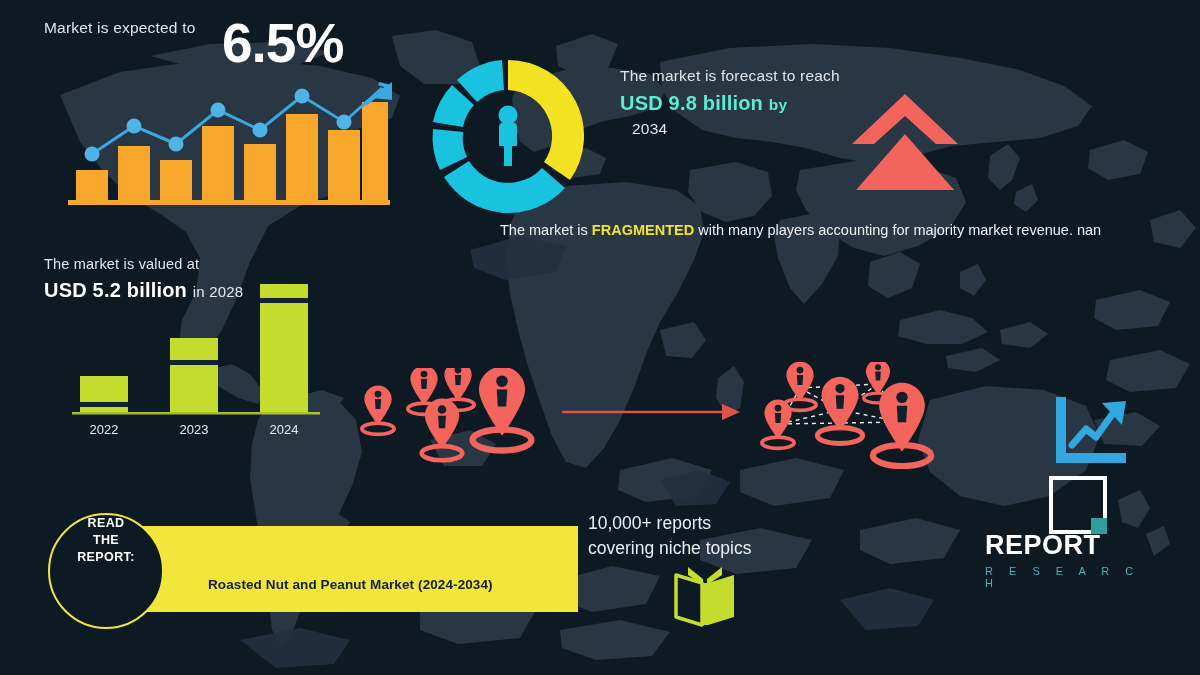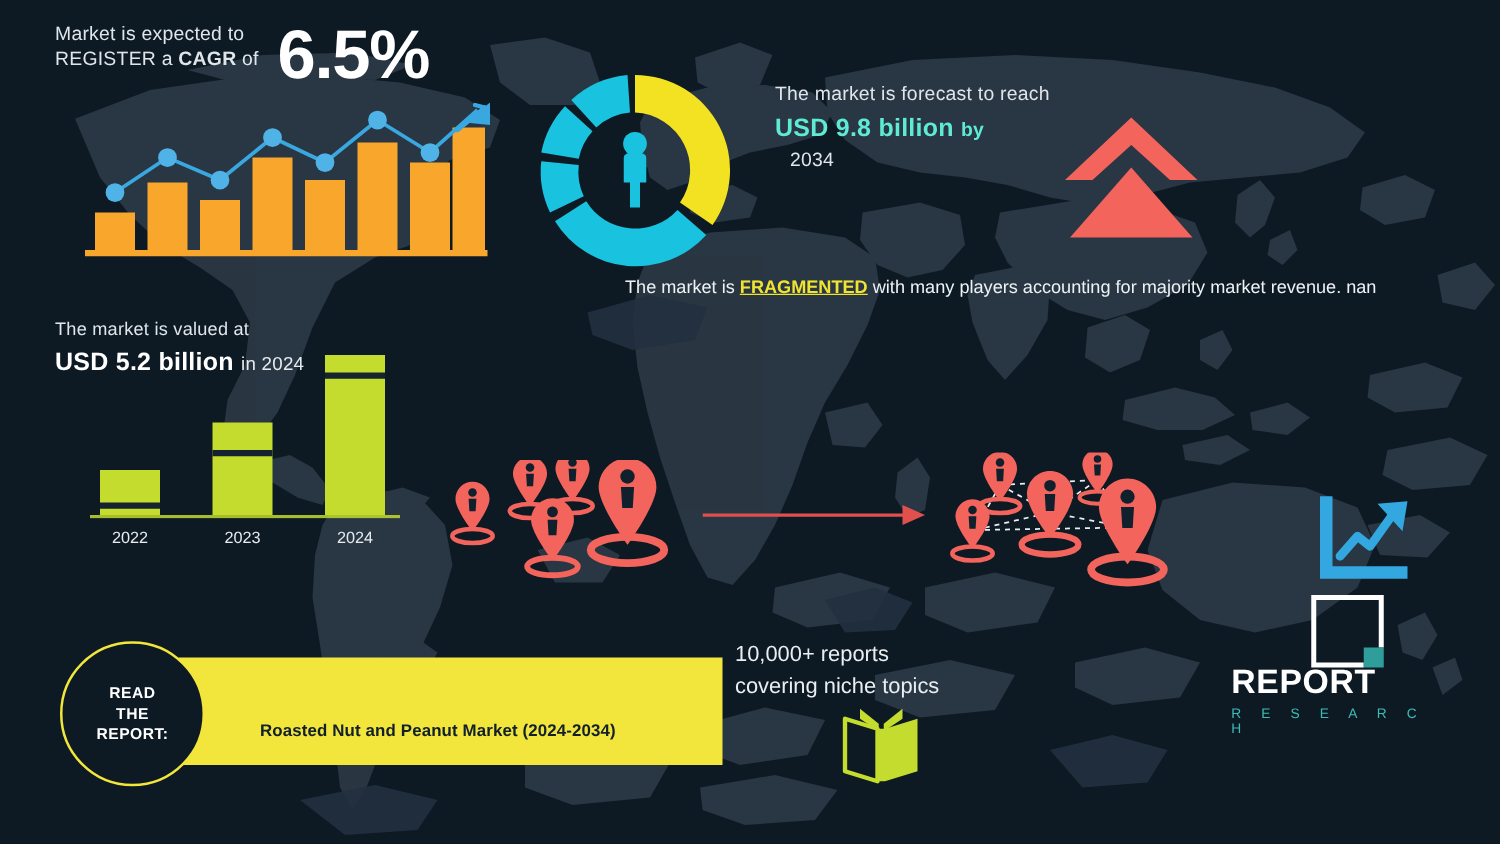--- a/index.html
+++ b/index.html
@@ -24,37 +24,37 @@
     color:#ffffff;letter-spacing:-1px;line-height:1;
   }
 
   #forecast-block{left:620px;top:66px;width:260px;}
   #forecast-block .l1{font-size:15.5px;color:#dfe5ea;}
   #forecast-block .l2{font-size:20px;font-weight:700;color:#5eead4;margin-top:5px;}
   #forecast-block .l2 .sm{font-size:15.5px;font-weight:700;}
   #forecast-block .l3{font-size:15.5px;color:#dfe5ea;margin-top:3px;margin-left:12px;}
 
   #fragmented-block{left:500px;top:219px;width:640px;font-size:14.5px;color:#eef2f5;line-height:1.55;}
-  #fragmented-block .hl{color:#f1e430;font-weight:700;text-decoration:underline;}
+  #fragmented-block .hl{color:#f1e430;font-weight:700;}
 
   #valued-block{left:44px;top:255px;width:300px;}
   #valued-block .l1{font-size:14.5px;color:#dfe5ea;}
   #valued-block .l2{font-size:20px;font-weight:700;color:#ffffff;margin-top:4px;}
   #valued-block .l2 .sm{font-size:15px;font-weight:400;color:#e5eaee;}
 
   #reports-block{left:588px;top:511px;width:300px;font-size:17.5px;color:#e9eef2;line-height:1.45;}
 
   
   #read-report{left:48px;top:513px;width:490px;height:112px;}
   #rr-bar{position:absolute;left:95px;top:13px;width:435px;height:86px;background:#f2e53c;}
   #rr-title{position:absolute;left:160px;top:64px;font-size:13.5px;font-weight:700;color:#12202b;letter-spacing:.1px;}
   #rr-circle{
     position:absolute;left:0px;top:0px;width:112px;height:112px;border-radius:50%;
     background:#0d1a24;border:2.5px solid #f2e53c;
-    display:flex;align-items:center;justify-content:center;text-align:center;
+    display:flex;align-items:flex-start;justify-content:center;text-align:center;
   }
   #rr-circle span{font-size:12.5px;font-weight:700;color:#ffffff;line-height:1.35;letter-spacing:.4px;}
 
   
   #logo-block{left:985px;top:532px;width:175px;}
   #logo-name{font-size:27px;font-weight:700;color:#ffffff;letter-spacing:.5px;line-height:1;}
   #logo-sub{font-size:11px;color:#3fb9b5;letter-spacing:6.5px;margin-top:6px;}
   #logo-mark{position:absolute;left:62px;top:-58px;}
 </style>
 </head>
@@ -141,21 +141,20 @@
       <path d="M660,480 L700,470 L730,482 L716,504 L676,506 Z"></path>
       <path d="M840,600 L890,588 L934,600 L918,626 L866,630 Z"></path>
       <path d="M240,640 L300,628 L350,640 L334,664 L276,668 Z"></path>
     </g>
   </svg>
 
   <div class="layer content">
 
     <div class="abs txt" id="cagr-block">
       <div class="l1">Market is expected to</div>
-      <div class="l2"><span>REGISTER a </span><b>CAGR</b><span> of</span></div>
     </div>
     <div id="cagr-value" class="abs">6.5%</div>
 
     <svg class="abs" style="left:62px;top:82px;" width="330" height="128" viewBox="0 0 330 128">
       <g>
         <rect x="14" y="88" width="32" height="32" fill="#f9a62c"></rect>
         <rect x="56" y="64" width="32" height="56" fill="#f9a62c"></rect>
         <rect x="98" y="78" width="32" height="42" fill="#f9a62c"></rect>
         <rect x="140" y="44" width="32" height="76" fill="#f9a62c"></rect>
         <rect x="182" y="62" width="32" height="58" fill="#f9a62c"></rect>
@@ -200,21 +199,21 @@
 
     <svg class="abs" style="left:850px;top:92px;" width="110" height="100" viewBox="0 0 110 100">
       <path d="M55,2 L108,52 L86,52 L55,24 L24,52 L2,52 Z" fill="#f2645c"></path>
       <path d="M55,42 L104,98 L6,98 Z" fill="#f2645c"></path>
     </svg>
 
     <div class="abs" id="fragmented-block"><span>The market is </span><span class="hl">FRAGMENTED</span><span> with many players accounting for majority market revenue. nan</span></div>
 
     <div class="abs txt" id="valued-block">
       <div class="l1">The market is valued at</div>
-      <div class="l2"><span>USD 5.2 billion</span> <span class="sm">in 2024</span></div>
+      <div class="l2"><span>USD 5.2 billion</span> <span class="sm">in 2028</span></div>
     </div>
 
     <svg class="abs" style="left:72px;top:276px;" width="260" height="168" viewBox="0 0 260 168">
       <rect x="8" y="100" width="48" height="36" fill="#c3dc2e"></rect>
       <rect x="8" y="126" width="48" height="5" fill="#152330"></rect>
       <rect x="98" y="62" width="48" height="74" fill="#c3dc2e"></rect>
       <rect x="98" y="84" width="48" height="5" fill="#152330"></rect>
       <rect x="188" y="8" width="48" height="128" fill="#c3dc2e"></rect>
       <rect x="188" y="22" width="48" height="5" fill="#152330"></rect>
       <rect x="0" y="136" width="248" height="2.5" fill="#c3dc2e" opacity="0.85"></rect>

